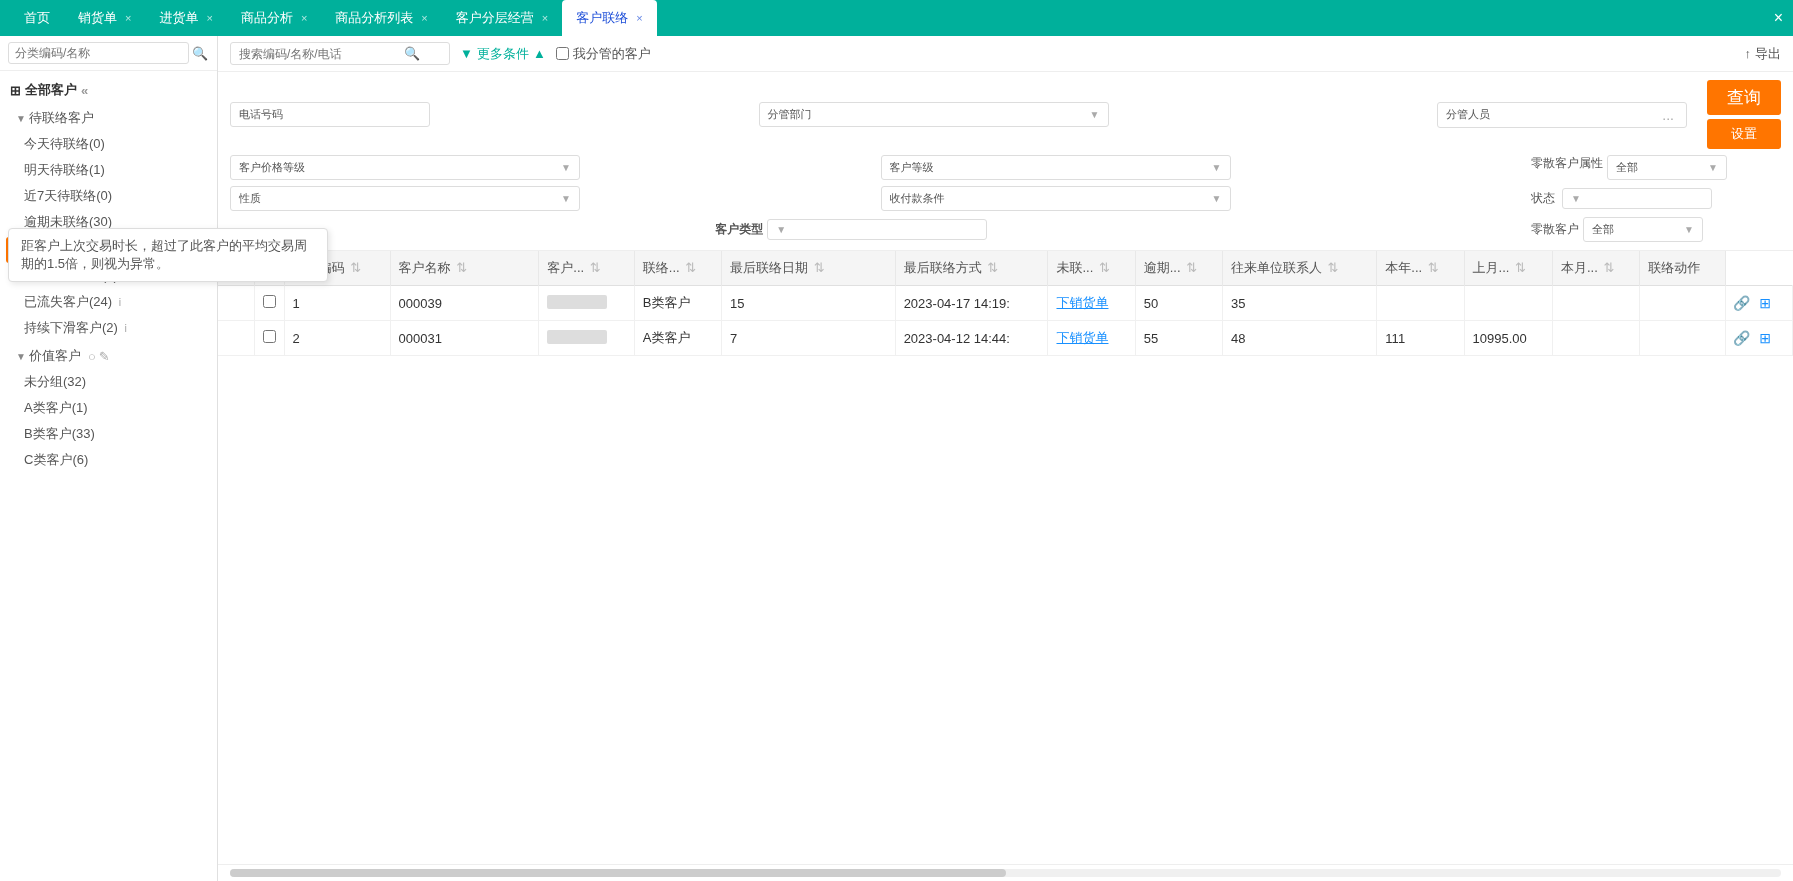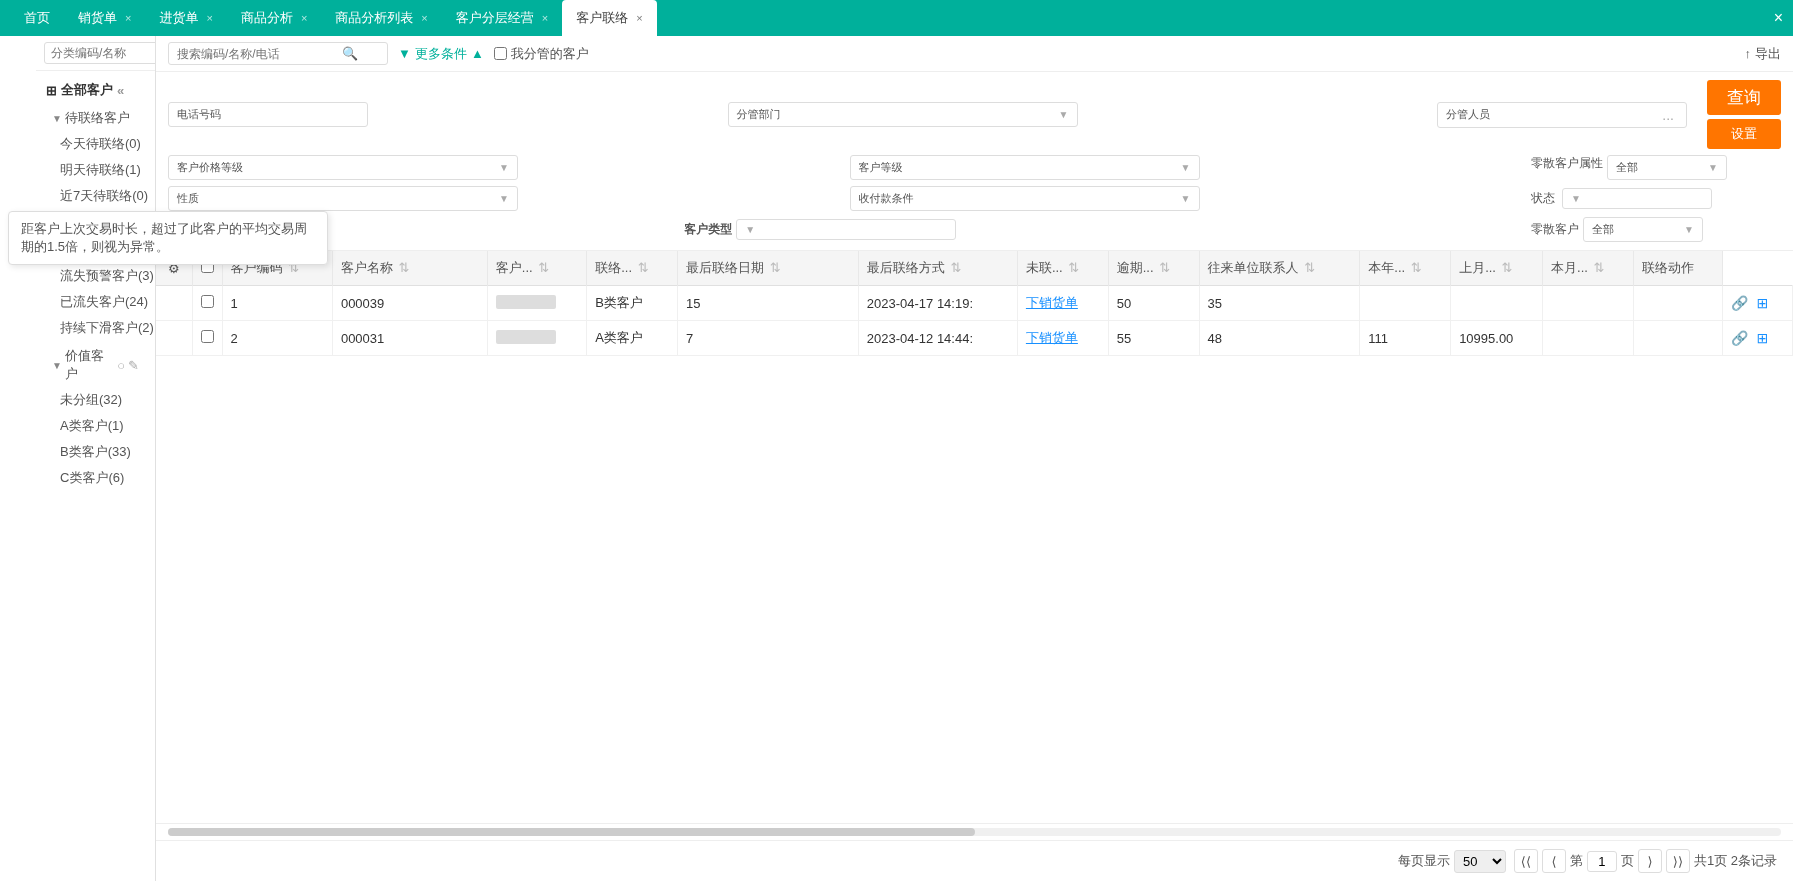--- a/index.html
+++ b/index.html
@@ -10,32 +10,32 @@
       display: flex; align-items: center;
       background: #00b09b;
       height: 36px; padding: 0 10px;
       color: white;
     }
     .top-nav .nav-item {
       padding: 0 14px; height: 36px; display: flex; align-items: center;
       cursor: pointer; color: white; font-size: 13px; gap: 4px;
     }
     .top-nav .nav-item.active {
-      background: white; color: #404040; border-radius: 4px 4px 0 0;
+      background: white; color: #1d4ed8; border-radius: 4px 4px 0 0;
     }
     .top-nav .nav-item .close-x { font-size: 11px; opacity: 0.7; margin-left: 4px; }
     .top-nav .close-btn { margin-left: auto; cursor: pointer; color: white; font-size: 16px; }
 
     
     .main-layout { display: flex; height: calc(881px - 36px); }
 
     
     .sidebar {
-      width: 156px; background: white; border-right: 1px solid #e0e0e0;
-      display: flex; flex-direction: column; overflow: hidden; padding-left: 36px;
+      width: 218px; background: white; border-right: 1px solid #e0e0e0;
+      display: flex; flex-direction: column; overflow: hidden;
     }
     .sidebar-search {
       display: flex; align-items: center; padding: 6px 8px;
       border-bottom: 1px solid #eee; gap: 4px;
     }
     .sidebar-search input {
       flex: 1; border: 1px solid #ddd; border-radius: 3px;
       padding: 3px 6px; font-size: 12px; outline: none;
     }
     .sidebar-search .search-icon { color: #999; cursor: pointer; }
@@ -134,21 +134,21 @@
     }
     thead th .sort-icon { color: #bbb; margin-left: 2px; }
     tbody tr { border-bottom: 1px solid #f0f0f0; background: white; }
     tbody td { padding: 8px 8px; color: #333; border-right: 1px solid #f0f0f0; white-space: nowrap; }
     .link-text { color: #1890ff; cursor: pointer; text-decoration: underline; }
     .action-icons { display: flex; gap: 8px; }
     .action-icon { color: #1890ff; cursor: pointer; font-size: 14px; }
 
     
     .tooltip-box {
-      position: absolute; top: 211px; left: 8px;
+      position: absolute; top: 228px; left: 8px;
       background: white; border: 1px solid #ddd; border-radius: 4px;
       padding: 8px 12px; font-size: 12px; color: #555;
       max-width: 320px; box-shadow: 2px 2px 6px rgba(0,0,0,0.1);
       z-index: 100;
     }
 
     
     .pagination {
       background: white; border-top: 1px solid #eee;
       display: flex; align-items: center; justify-content: flex-end;
@@ -478,34 +478,14 @@
           </tbody>
       </table>
     </div>
 
     <div class="scrollbar-area">
       <div class="scroll-track">
         <div class="scroll-thumb"></div>
       </div>
     </div>
 
-    <div class="pagination">
-      <div class="per-page">
-        <span>每页显示</span>
-        <select>
-          <option>50</option>
-          <option>100</option>
-          <option>200</option>
-        </select>
-      </div>
-      <div class="page-nav">
-        <div class="page-btn">⟨⟨</div>
-        <div class="page-btn">⟨</div>
-        <span>第</span>
-        <input class="page-input" type="text" value="1" style="">
-        <span>页</span>
-        <div class="page-btn">⟩</div>
-        <div class="page-btn">⟩⟩</div>
-        <span class="total-text">共1页 2条记录</span>
-      </div>
-    </div>
   </div>
 </div>
 
 </body></html>

